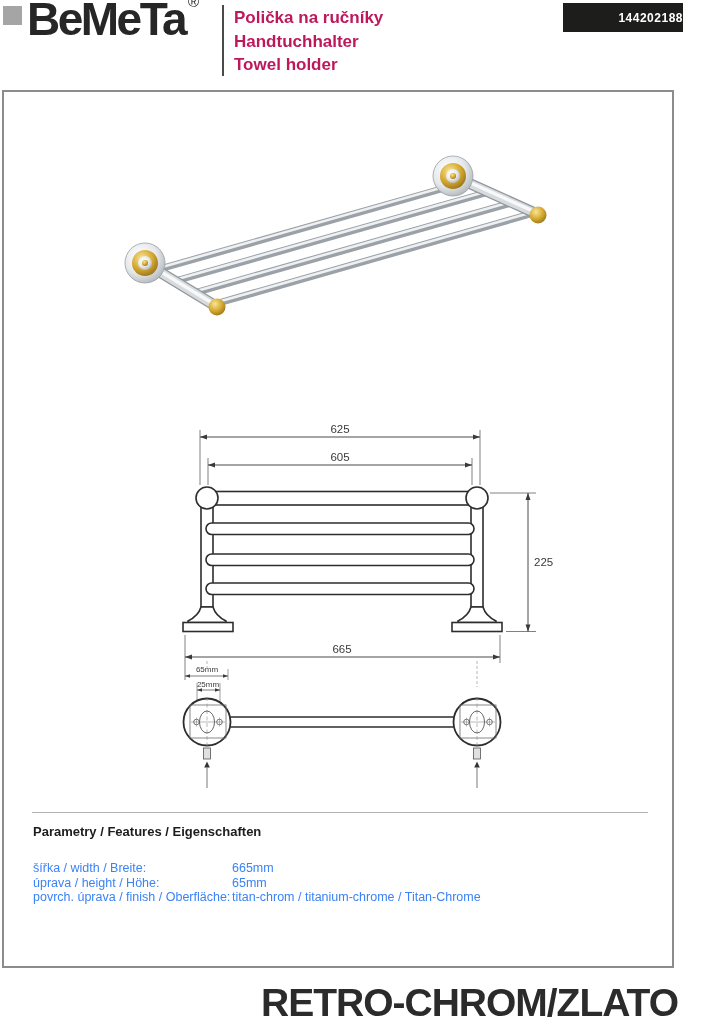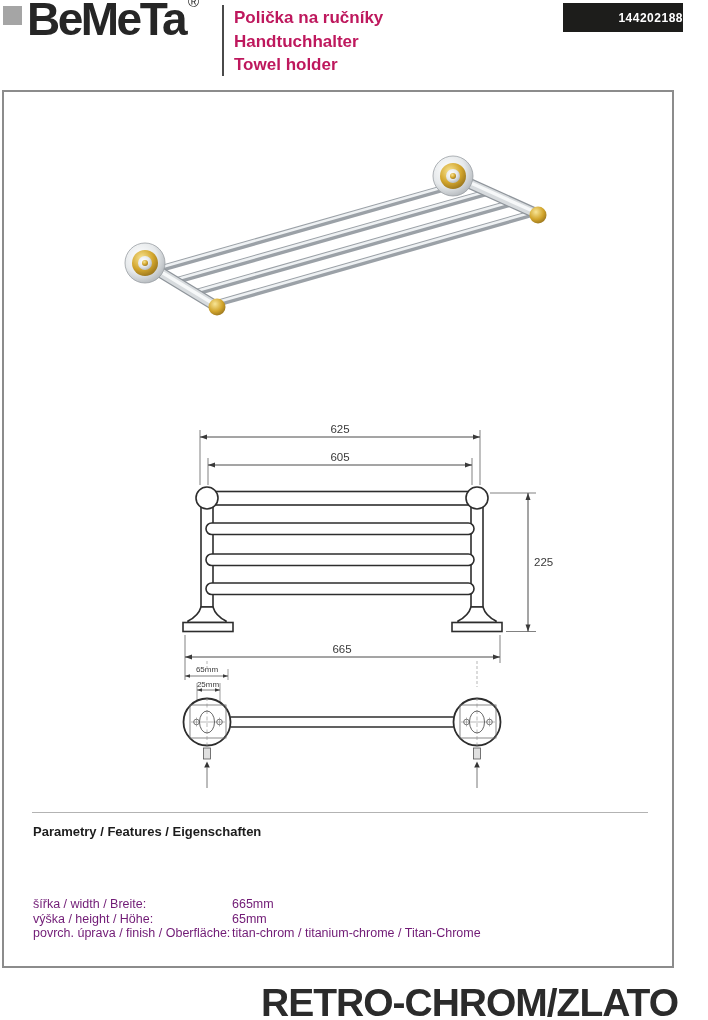--- a/index.html
+++ b/index.html
@@ -15,21 +15,21 @@
   .head-titles{left:234px;top:6px;line-height:23.5px;font-size:17px;font-weight:bold;color:#be185d;white-space:nowrap;}
   .code-box{left:563px;top:3px;width:120px;height:29px;background:#1d1d1b;color:#ffffff;
             font-size:12px;font-weight:bold;display:flex;align-items:center;justify-content:flex-end;letter-spacing:0.5px;}
 
   
   .sheet-box{left:2px;top:90px;width:668px;height:874px;border:2px solid #8c8c8c;background:#ffffff;}
 
   
   .param-divider{left:32px;top:812px;width:616px;height:1px;background:#b3b3b3;}
   .param-heading{left:33px;top:824px;font-size:13px;font-weight:bold;color:#1c1c1c;}
-  .param-table{left:33px;top:861px;font-size:12.5px;color:#701a75;line-height:14.7px;margin-top:36px;}
+  .param-table{left:33px;top:861px;font-size:12.5px;color:#3b82f6;line-height:14.7px;}
   .param-row{display:flex;}
   .param-label{width:199px;}
   .param-value{}
 
   
   .series-name{right:30px;top:975px;font-size:39px;font-weight:bold;letter-spacing:-1px;color:#2b2b2b;white-space:nowrap;margin-top:6px;}
 
   svg text{font-family:"Liberation Sans","DejaVu Sans",sans-serif;}
 </style>
 </head>
@@ -233,21 +233,21 @@
   </svg>
 
   <div class="abs param-divider"></div>
   <div class="abs param-heading">Parametry / Features / Eigenschaften</div>
   <div class="abs param-table">
     <div class="param-row">
       <span class="param-label">šířka / width / Breite:</span>
       <span class="param-value">665mm</span>
     </div>
     <div class="param-row">
-      <span class="param-label">výška / height / Höhe:</span>
+      <span class="param-label">úprava / height / Höhe:</span>
       <span class="param-value">65mm</span>
     </div>
     <div class="param-row">
       <span class="param-label">povrch. úprava / finish / Oberfläche:</span>
       <span class="param-value">titan-chrom / titanium-chrome / Titan-Chrome</span>
     </div>
   </div>
 
   <div class="abs series-name">RETRO-CHROM/ZLATO</div>
 

